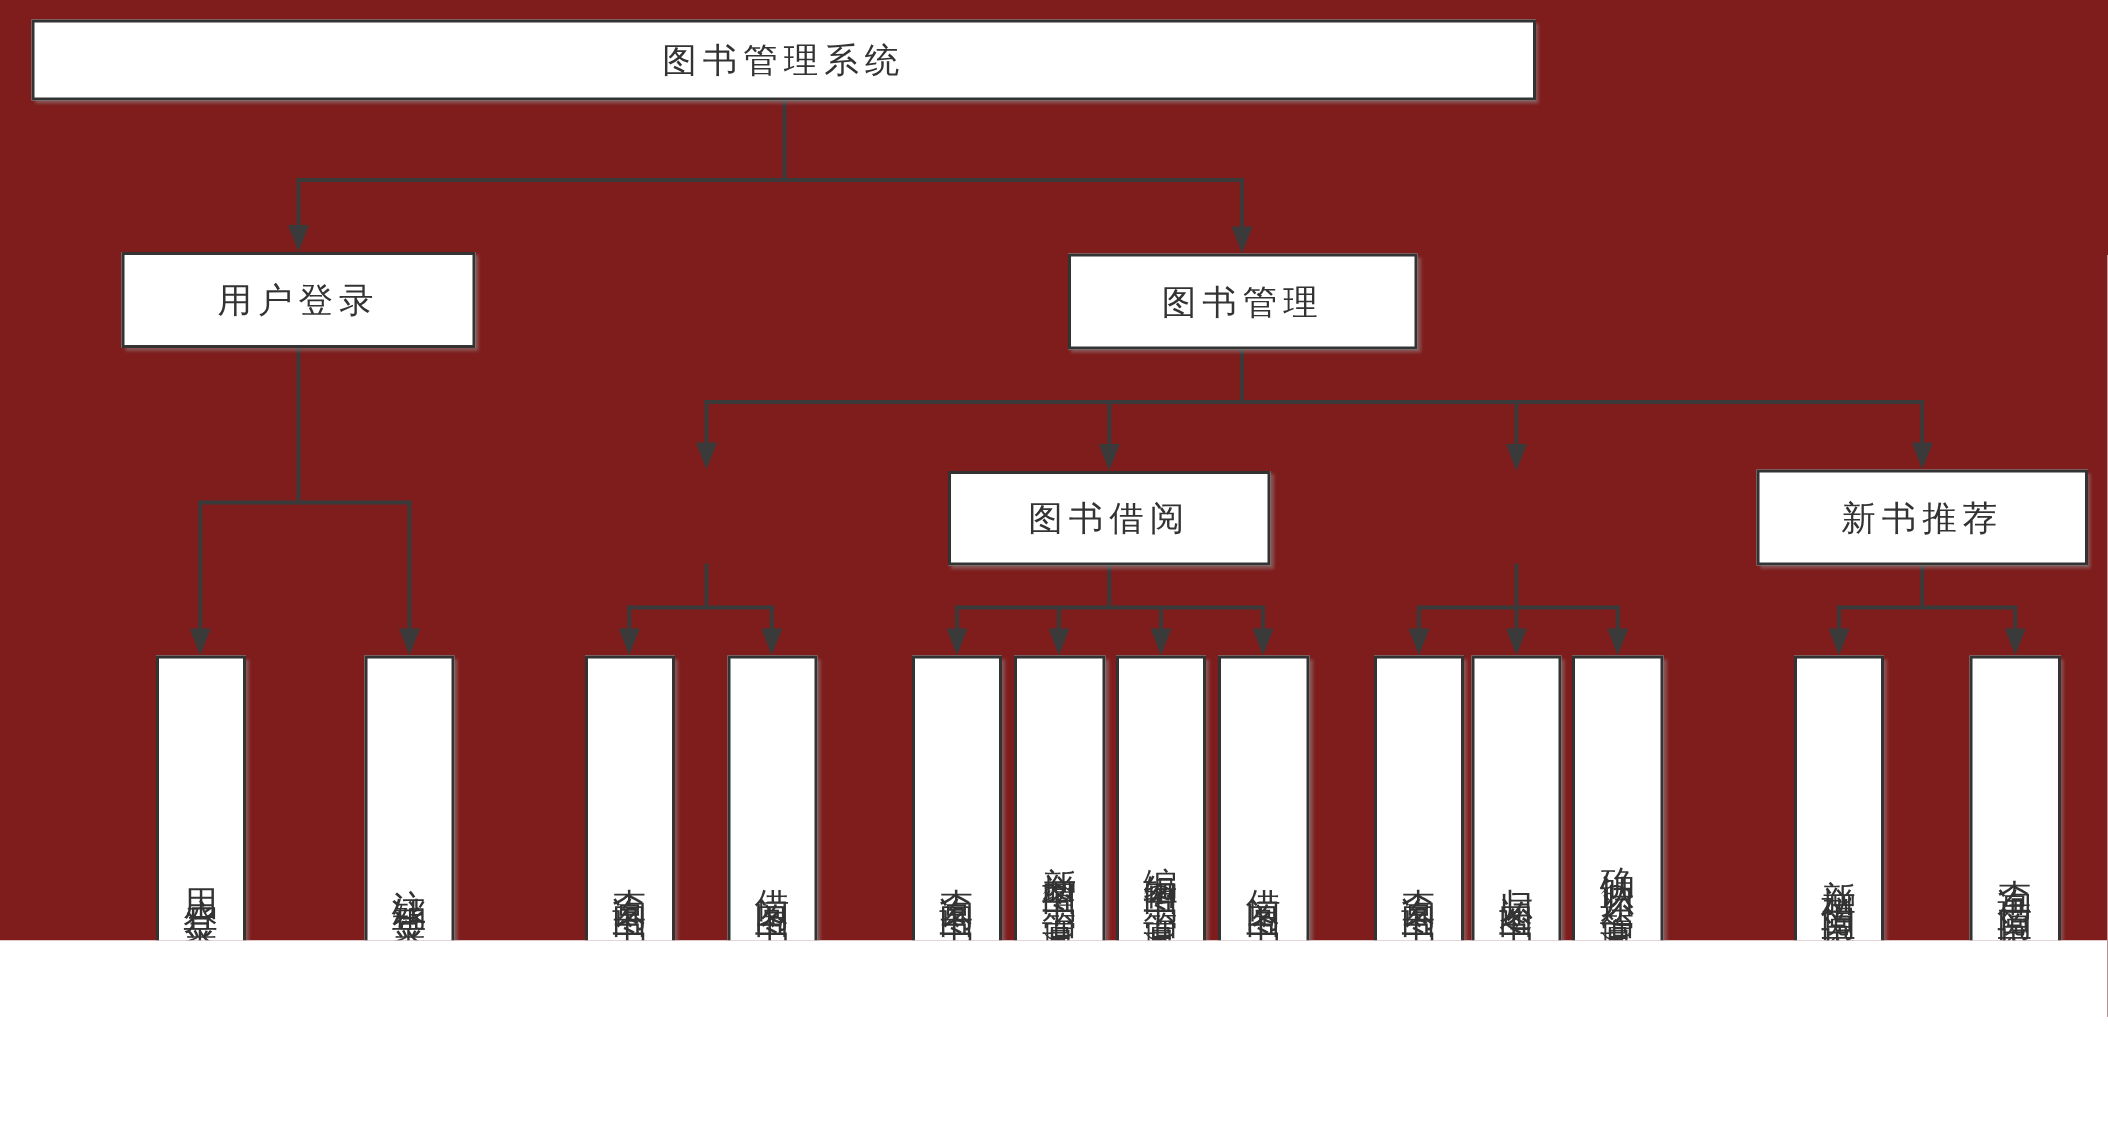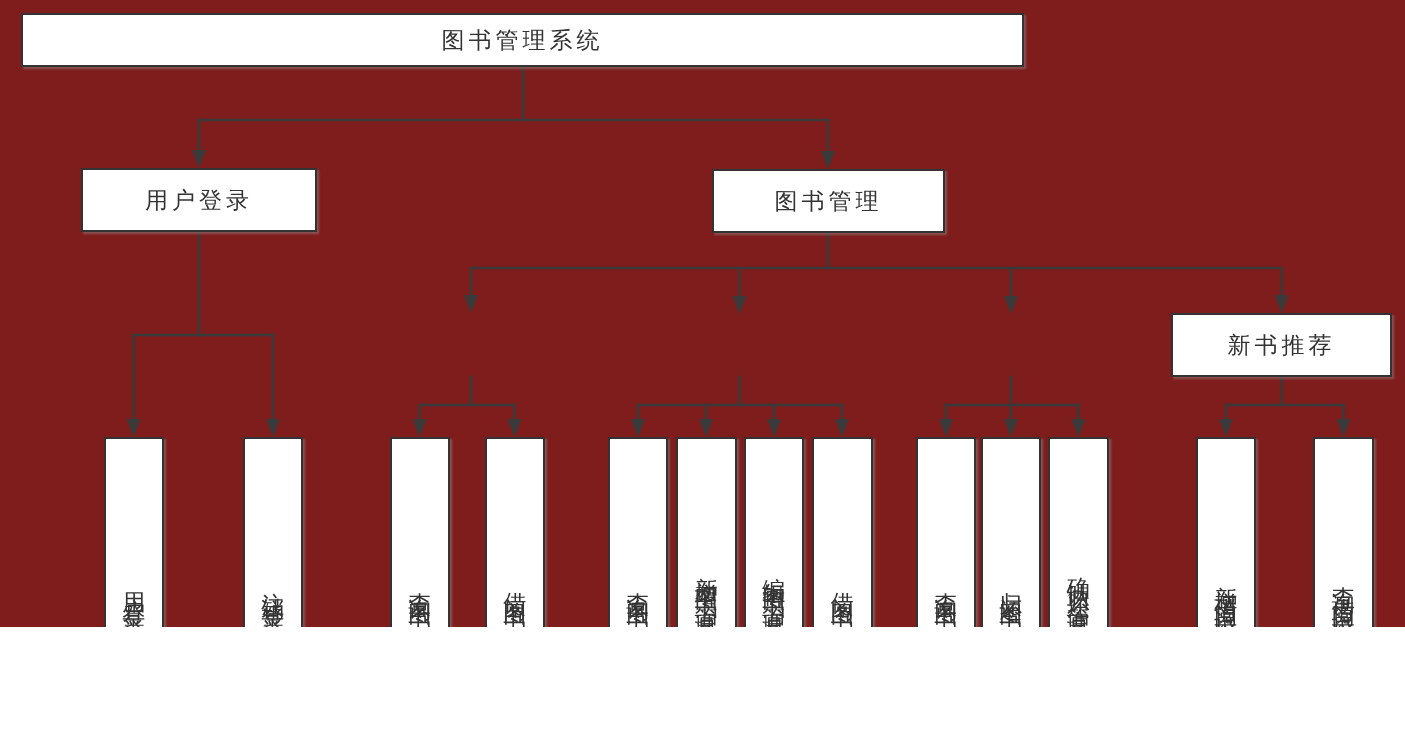--- a/index.html
+++ b/index.html
@@ -121,20 +121,21 @@
       <polygon points="1226,437 1219,419 1233,419"></polygon>
       <polygon points="1343.5,437 1336.5,419 1350.5,419"></polygon>
     </g>
   </svg>
 
   <div class="node" style="left:21px; top:13px; width:1003px; height:54px">图书管理系统</div>
 
   <div class="node" style="left:81px; top:168px; width:236px; height:64px">用户登录</div>
   <div class="node" style="left:712px; top:169px; width:233px; height:64px">图书管理</div>
 
+  <div class="node" style="left:632px; top:314px; width:215px; height:63px">图书借阅</div>
   <div class="node" style="left:1171px; top:313px; width:221px; height:64px">新书推荐</div>
 
   <div class="node vnode" style="left:104px; top:437px; width:60px; height:298px">用户登录</div>
   <div class="node vnode" style="left:243px; top:437px; width:60px; height:298px">注销登录</div>
 
   <div class="node vnode" style="left:390px; top:437px; width:60px; height:298px">查询图书</div>
   <div class="node vnode" style="left:485px; top:437px; width:60px; height:298px">借阅图书</div>
 
   <div class="node vnode" style="left:608px; top:437px; width:60px; height:298px">查询图书</div>
   <div class="node vnode" style="left:676px; top:437px; width:61px; height:298px">新增图书（管理员）</div>

